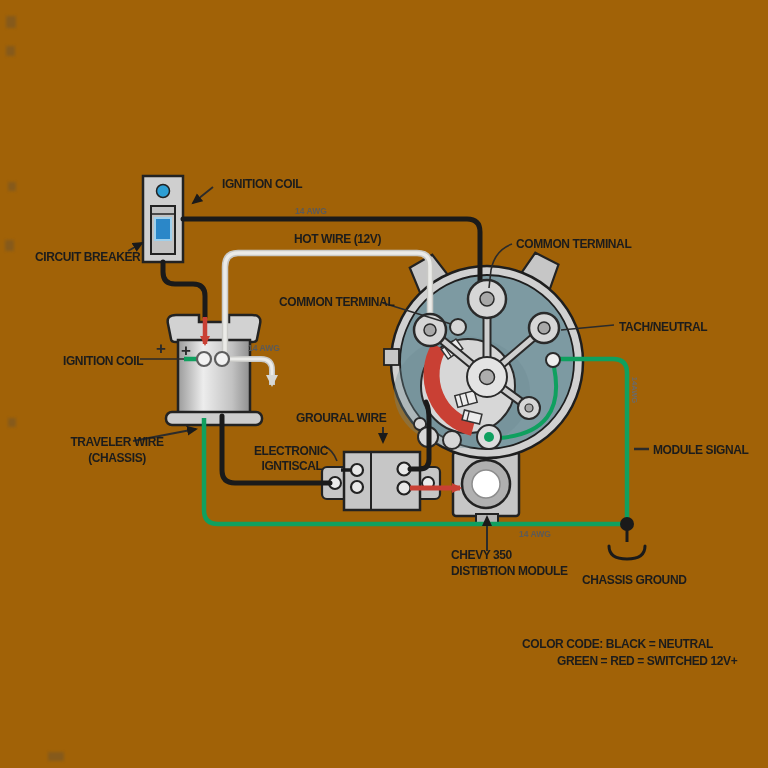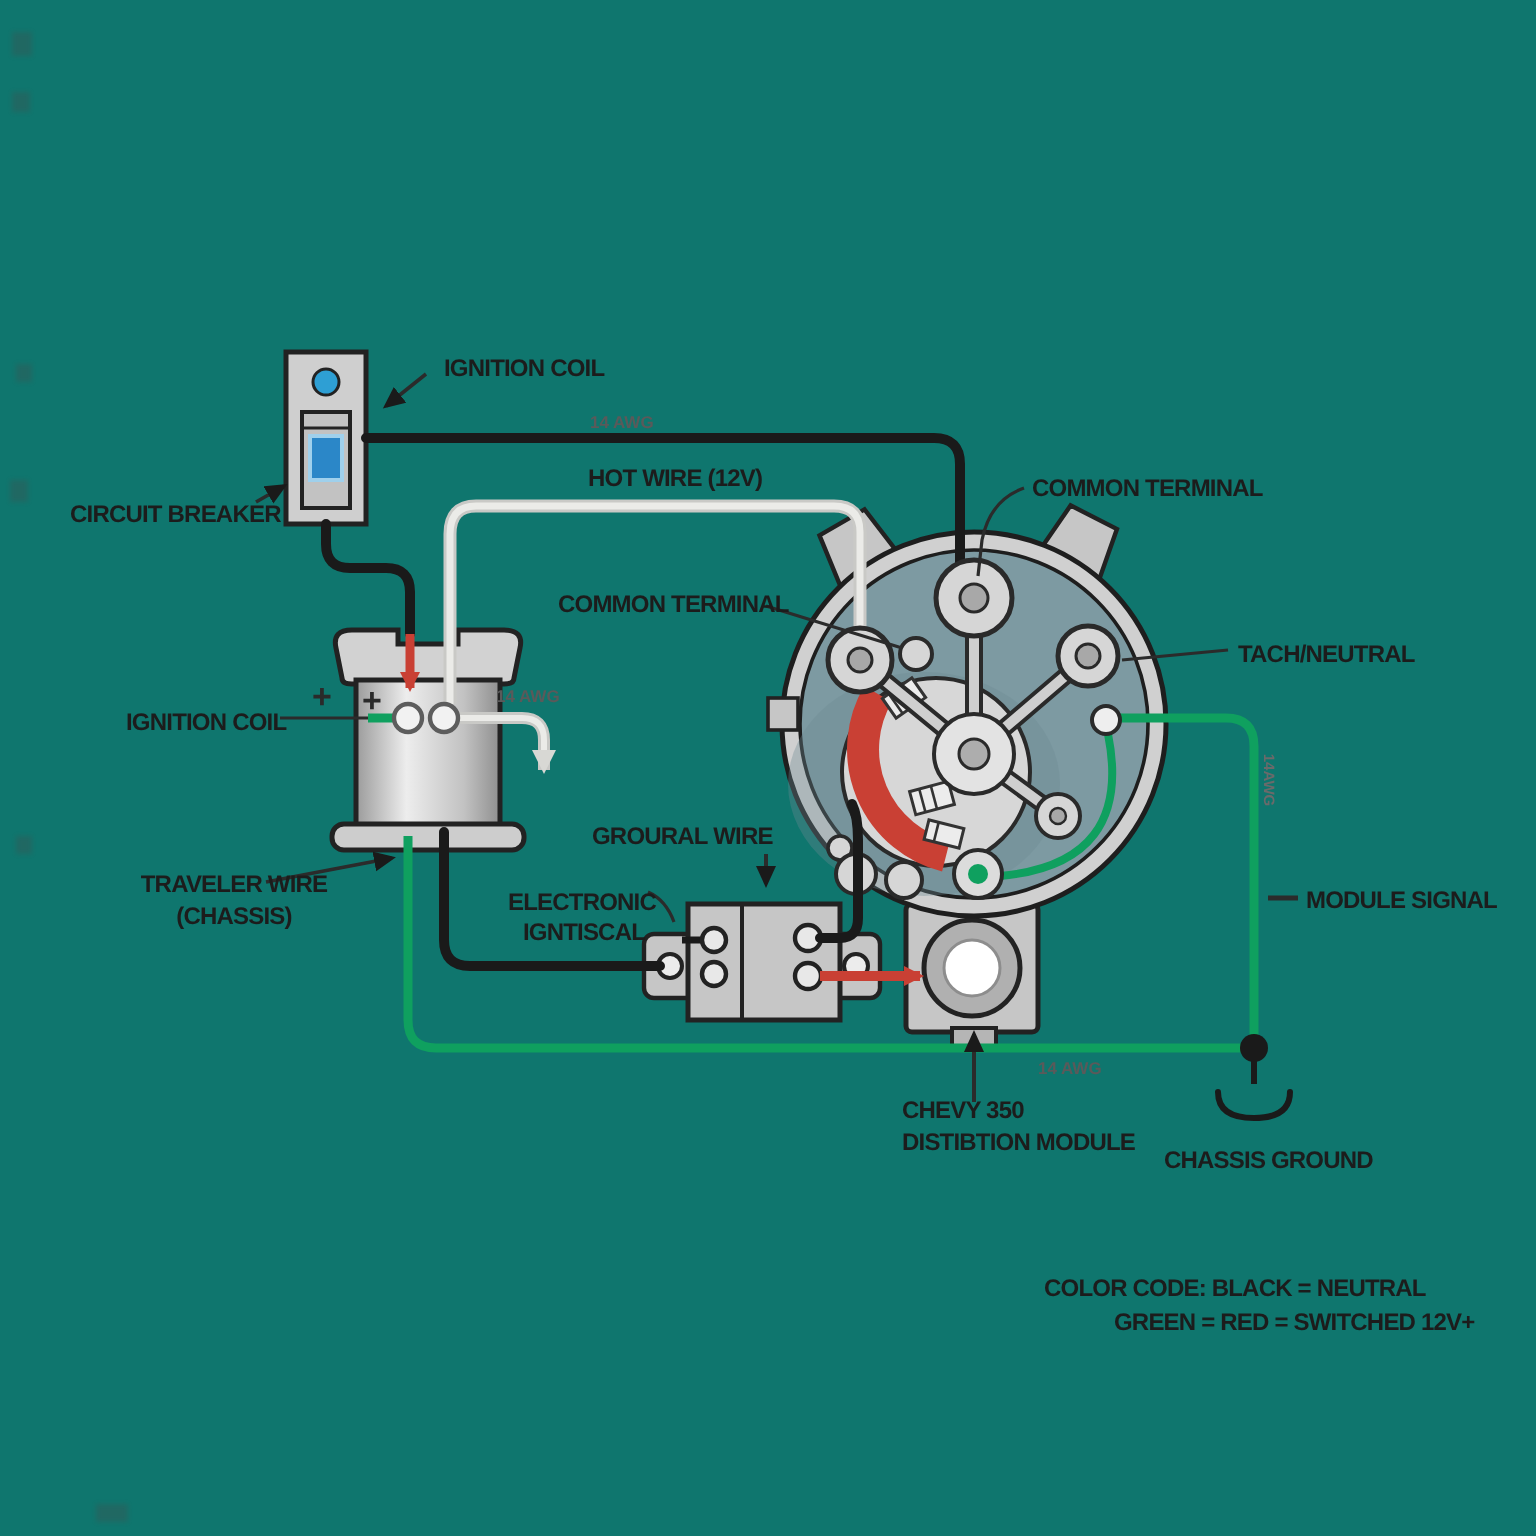--- a/index.html
+++ b/index.html
@@ -1,16 +1,16 @@
 <!DOCTYPE html>
 <html><head>
 <meta charset="utf-8">
 <style>
   html,body{margin:0;padding:0;background:#ffffff;}
-  .stage{width:768px;height:768px;position:relative;background:#0f766e;overflow:hidden;}
+  .stage{width:768px;height:768px;position:relative;background:#a16207;overflow:hidden;}
   svg{display:block;}
   text{font-family:"Liberation Sans",sans-serif;font-weight:700;fill:#1c1c1c;letter-spacing:-0.4px;}
   .lbl{font-size:12px;}
   .awg{font-size:8.5px;fill:#5a5a5a;letter-spacing:0;}
   .plus{font-size:17px;fill:#2a2a2a;}
   .code{font-size:12px;}
   .tiny{font-size:7.5px;fill:#6a6a6a;letter-spacing:0;}
 </style>
 </head>
 <body>

